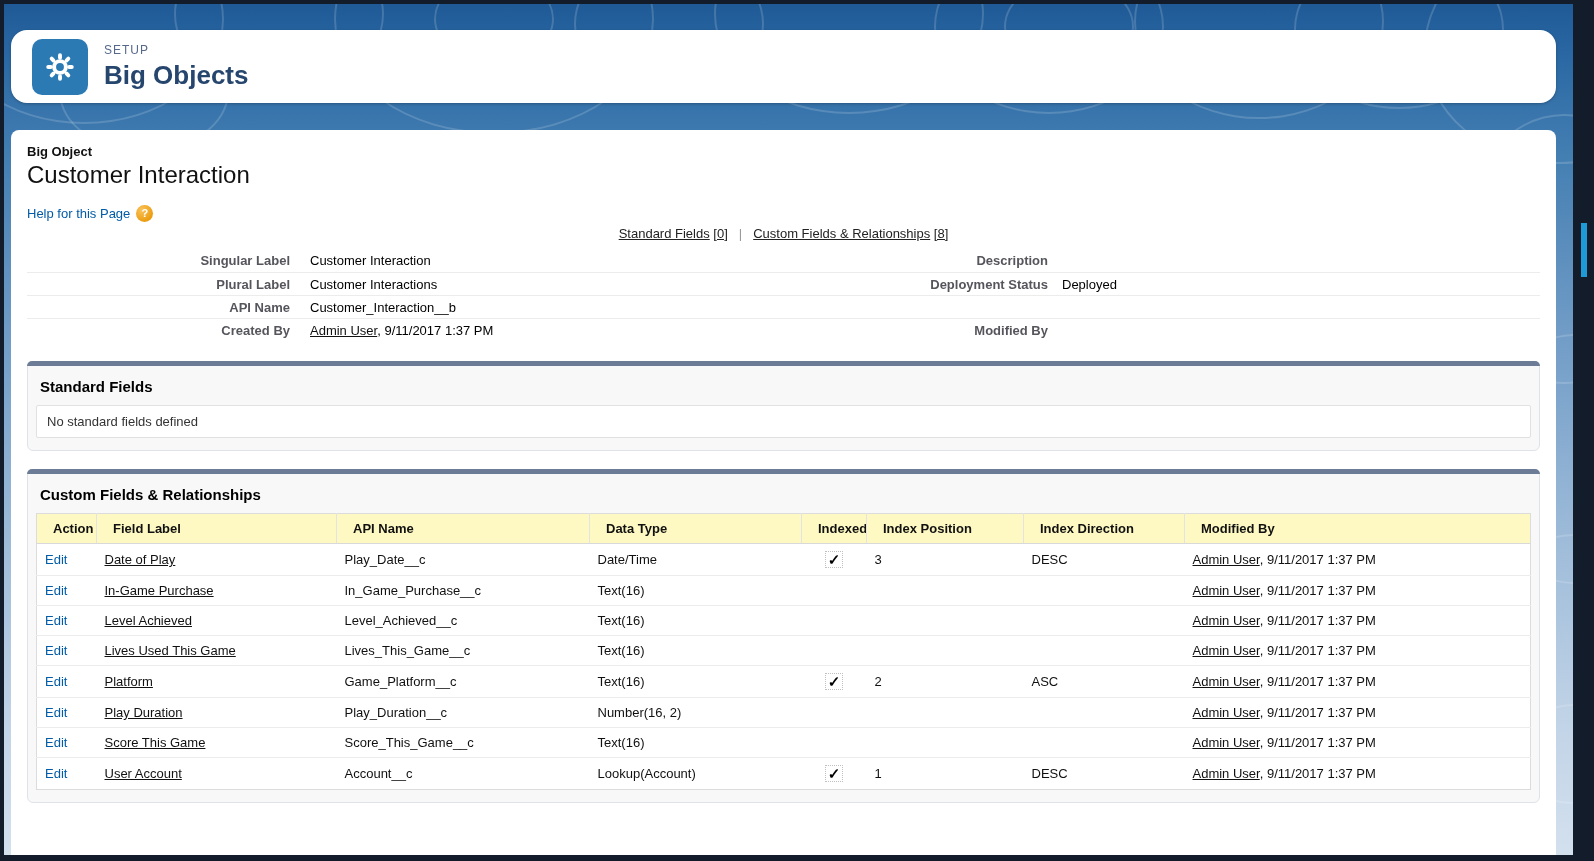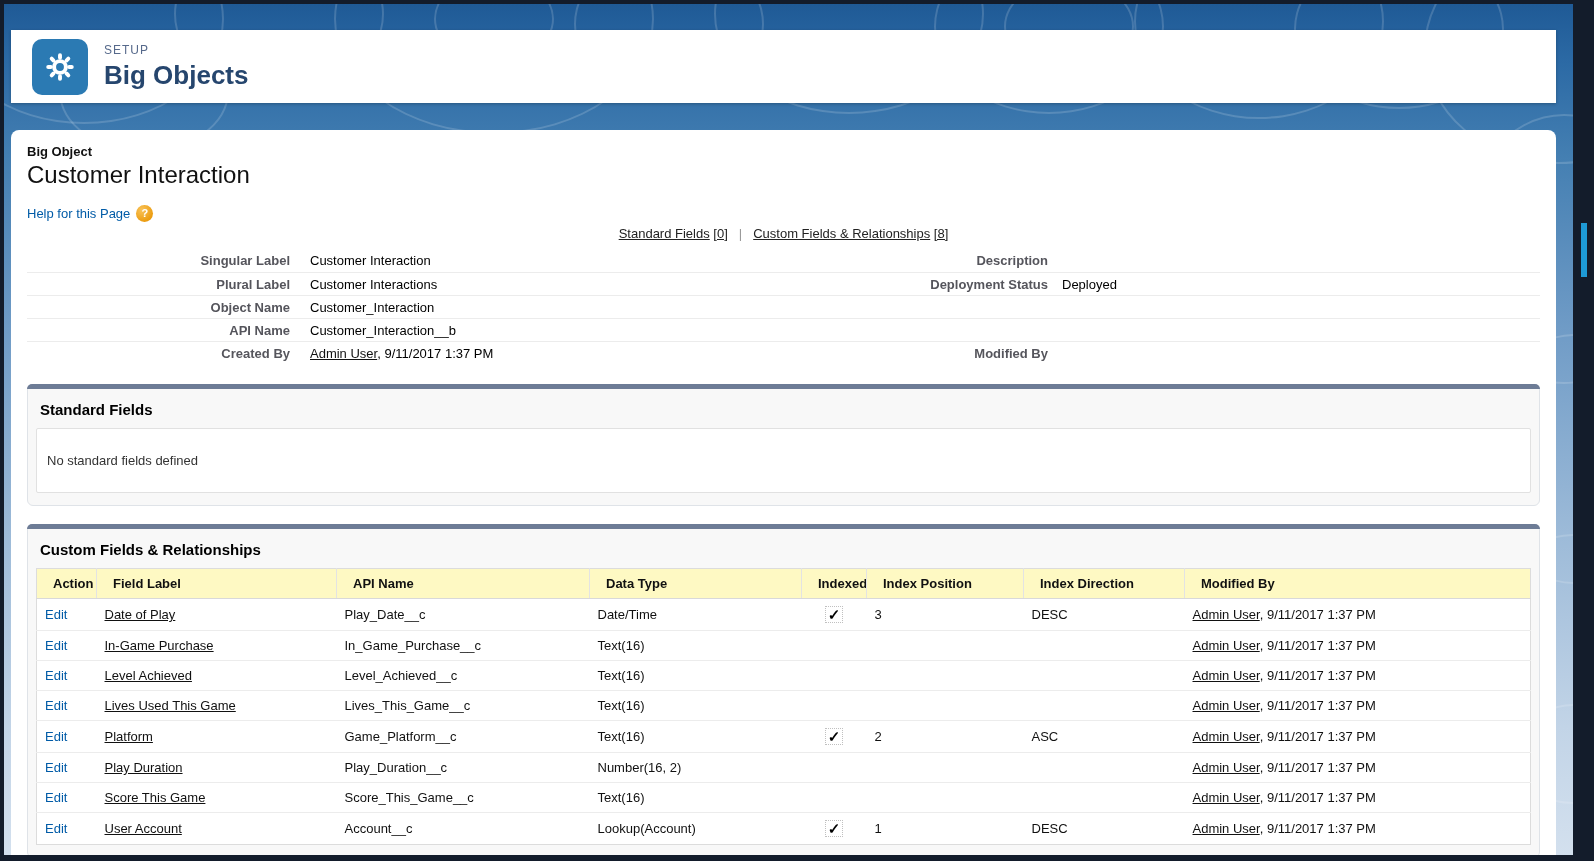--- a/index.html
+++ b/index.html
@@ -19,21 +19,21 @@
     overflow:hidden;
   }
   .wave {
     position:absolute; border:2px solid rgba(255,255,255,0.16);
     border-radius:50%;
   }
 
   
   .setup-card {
     position:absolute; left:7px; top:26px; width:1545px; height:73px;
-    background:#fff; border-radius:0;
+    background:#fff; border-radius:16px;
     box-shadow:0 1px 3px rgba(0,0,0,.25);
     display:flex; align-items:center; padding-left:21px;
   }
   .gear-tile {
     width:56px; height:56px; border-radius:10px;
     background:var(--gear-tile,#2b7ab3);
     display:flex; align-items:center; justify-content:center;
     margin-right:16px; flex:0 0 auto;
   }
   .setup-label { font-size:12px; letter-spacing:1px; color:#56698b; margin-bottom:3px; }
@@ -90,21 +90,21 @@
     padding:12px 8px 12px 8px;
   }
   .box.custom { margin-top:18px; }
   .box-bar {
     position:absolute; left:-1px; right:-1px; top:-1px; height:5px;
     background:var(--section-bar,#6d7c96); border-radius:6px 6px 0 0;
   }
   .box h3 { font-size:15px; font-weight:bold; color:#000; margin:4px 0 10px 4px; }
   .empty-box {
     background:#fff; border:1px solid #e1e1e1; border-radius:2px;
-    font-size:13px; color:#333; padding:24px 10px;
+    font-size:13px; color:#333; padding:8px 10px;
   }
 
   
   table.cfr { width:100%; border-collapse:collapse; table-layout:fixed; background:#fff; border:1px solid #dcdcdc; }
   table.cfr th {
     background:#fef9c3; font-size:13px; font-weight:bold; color:#111; text-align:left;
     padding:7px 16px; border-bottom:1px solid #d9d9d9; border-right:1px solid #e3e3e3;
     white-space:nowrap; overflow:hidden;
   }
   table.cfr th:last-child { border-right:none; }
@@ -203,26 +203,20 @@
           <div class="dl">Singular Label</div>
           <div class="dv">Customer Interaction</div>
           <div class="dl r">Description</div>
           <div class="dv"></div>
         </div>
         <div class="detail-row">
           <div class="dl">Plural Label</div>
           <div class="dv">Customer Interactions</div>
           <div class="dl r">Deployment Status</div>
           <div class="dv">Deployed</div>
-        </div>
-        <div class="detail-row">
-          <div class="dl">Object Name</div>
-          <div class="dv">Customer_Interaction</div>
-          <div class="dl r"></div>
-          <div class="dv"></div>
         </div>
         <div class="detail-row">
           <div class="dl">API Name</div>
           <div class="dv">Customer_Interaction__b</div>
           <div class="dl r"></div>
           <div class="dv"></div>
         </div>
         <div class="detail-row">
           <div class="dl">Created By</div>
           <div class="dv"><a class="dark-link" href="#">Admin User</a><span>, 9/11/2017 1:37 PM</span></div>

